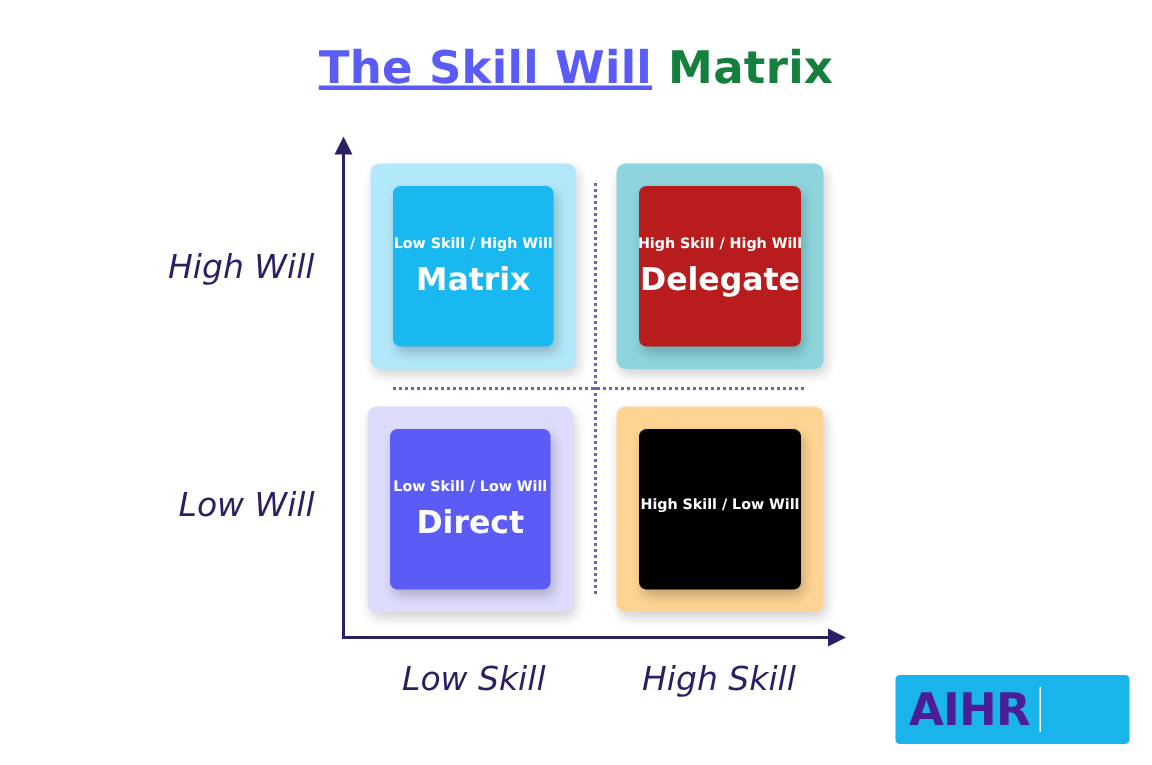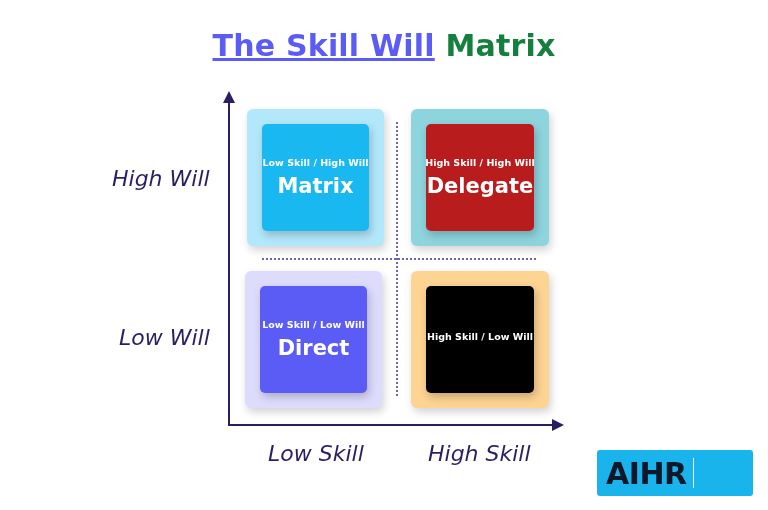--- a/index.html
+++ b/index.html
@@ -40,21 +40,21 @@
     .inner {
       position: absolute; left: 15px; top: 15px; right: 15px; bottom: 15px; border-radius: 5px;
       box-shadow: 2px 4px 8px rgba(0,0,0,0.22);
       display: flex; flex-direction: column; align-items: center; justify-content: center; color: #ffffff;
     }
     .inner .sub { font-size: 9.5px; font-weight: bold; margin-bottom: 6px; white-space: nowrap; }
     .inner .main { font-size: 21px; font-weight: bold; white-space: nowrap; }
 
     .logo {
       position: absolute; left: 597px; top: 450px; width: 156px; height: 46px; background: #1ab4ec;
-      border-radius: 3px; display: flex; align-items: center; color: #0f172a;
+      border-radius: 3px; display: flex; align-items: center; color: #4c1d95;
     }
     .logo .brand { font-size: 30px; font-weight: bold; margin-left: 9px; letter-spacing: -0.5px; }
     .logo .sep { width: 1.5px; height: 30px; background: #ffffff; margin: 0 7px 0 6px; }
     .logo .tag { font-size: 9.5px; font-weight: bold; line-height: 12px; }
   </style>
 </head>
 <body>
 
 <div class="title">
   <span class="accent">The Skill Will</span>

